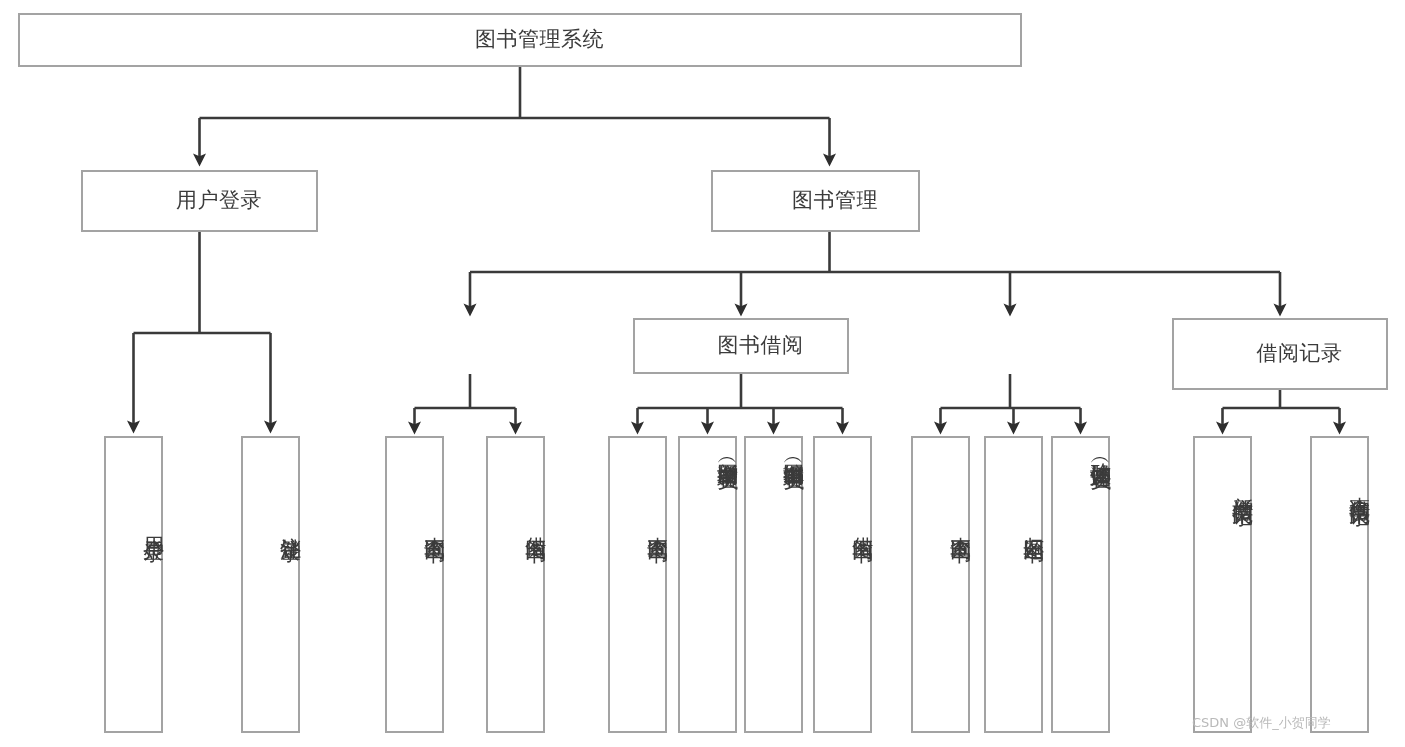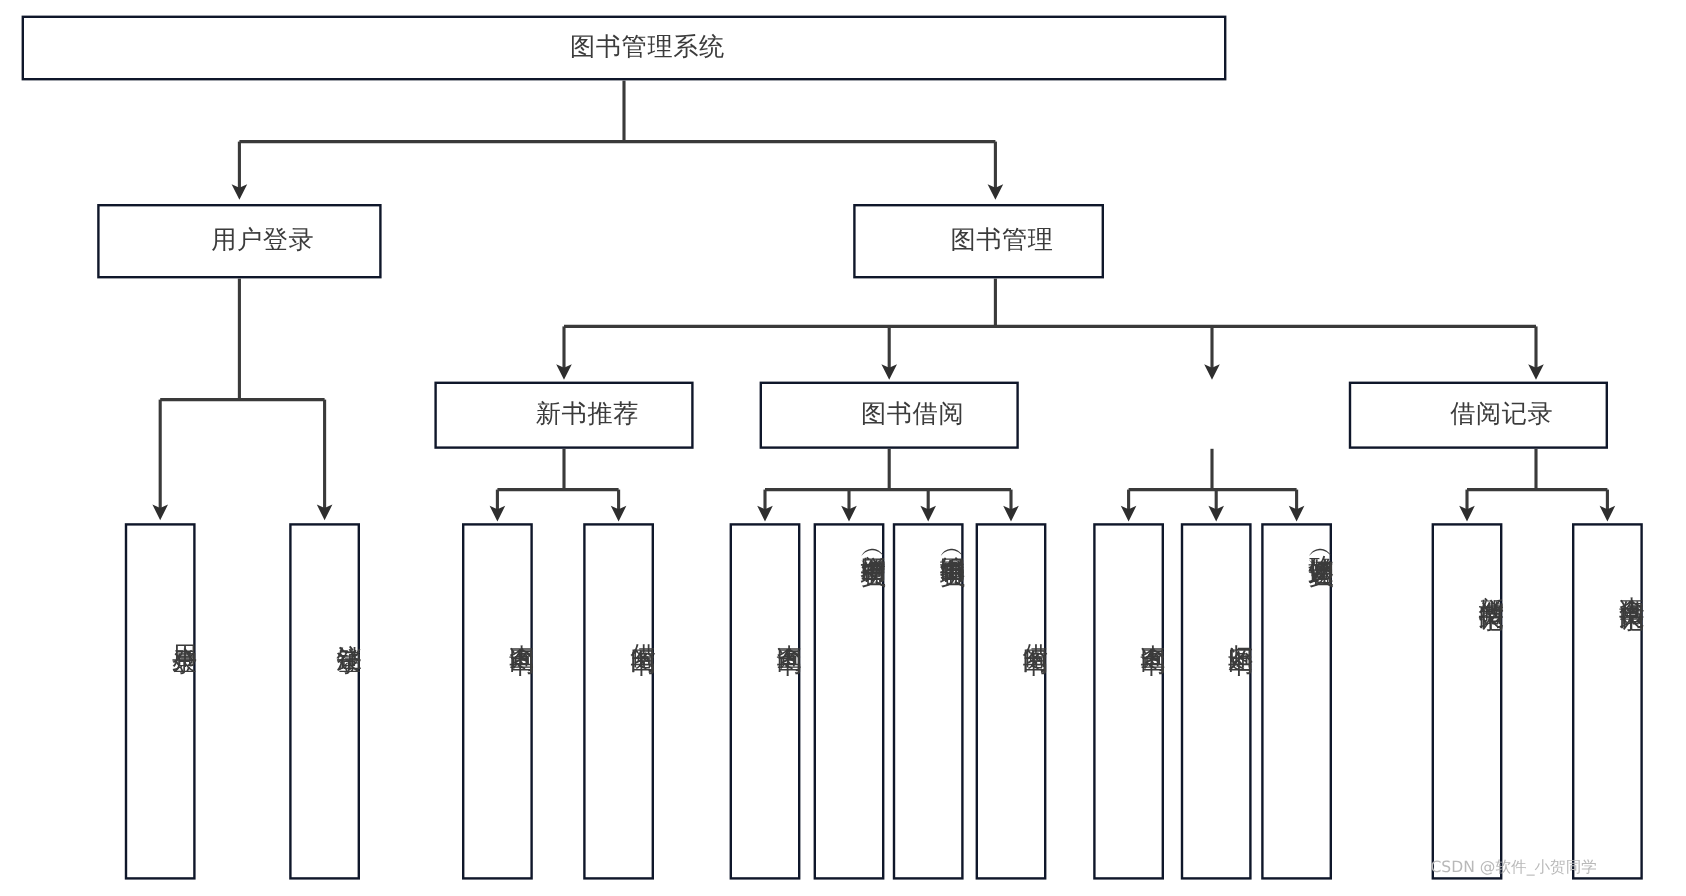--- a/index.html
+++ b/index.html
@@ -23,21 +23,21 @@
     position: absolute;
     left: 0;
     top: 0;
     width: 1405px;
     height: 747px;
     pointer-events: none;
   }
   .node {
     position: absolute;
     box-sizing: border-box;
-    border: 2px solid #0f172a;
+    border: 2px solid #a3a3a3;
     background: #ffffff;
     display: flex;
     align-items: center;
     justify-content: center;
     color: #3b3b3b;
     padding-left: 39px;
   }
   .node-label {
     display: block;
     text-align: center;
@@ -134,27 +134,24 @@
     <span class="node-label">图书管理系统</span>
   </div>
 
   <div class="node horizontal" style="left:81px; top:170px; width:237px; height:62px;">
     <span class="node-label">用户登录</span>
   </div>
   <div class="node horizontal" style="left:711px; top:170px; width:209px; height:62px;">
     <span class="node-label">图书管理</span>
   </div>
 
-  <div class="node horizontal" style="left:362px; top:318px; width:216px; height:56px;">
-    <span class="node-label">新书推荐</span>
-  </div>
   <div class="node horizontal" style="left:633px; top:318px; width:216px; height:56px;">
     <span class="node-label">图书借阅</span>
   </div>
-  <div class="node horizontal" style="left:1124px; top:318px; width:216px; height:56px;">
+  <div class="node horizontal" style="left:1172px; top:318px; width:216px; height:72px;">
     <span class="node-label">借阅记录</span>
   </div>
 
   <div class="node vertical" style="left:104px; top:436px; width:59px; height:297px; padding-top:82px;">
     <span class="node-label">用户登录</span>
   </div>
   <div class="node vertical" style="left:241px; top:436px; width:59px; height:297px; padding-top:82px;">
     <span class="node-label">注销登录</span>
   </div>
 

